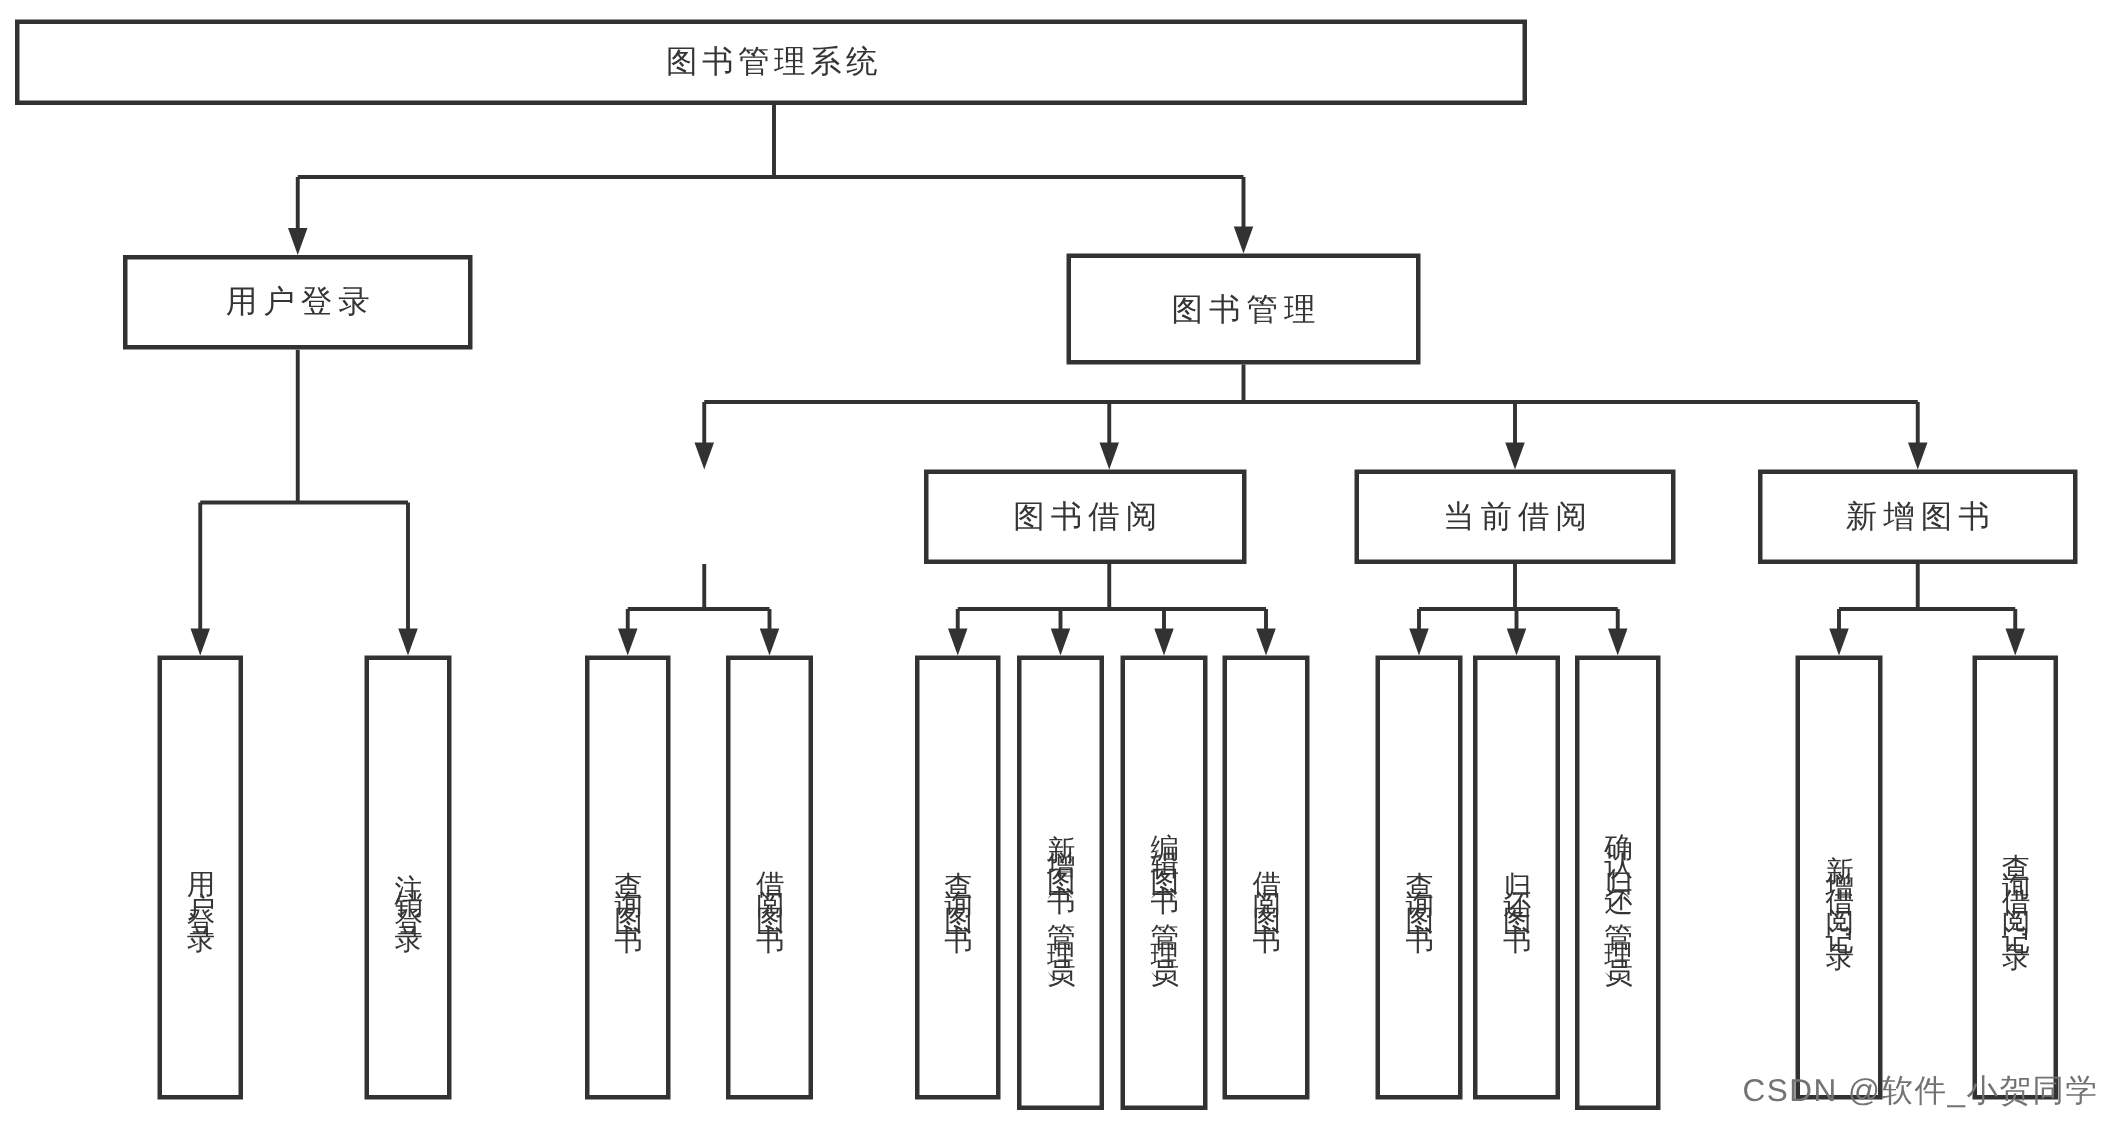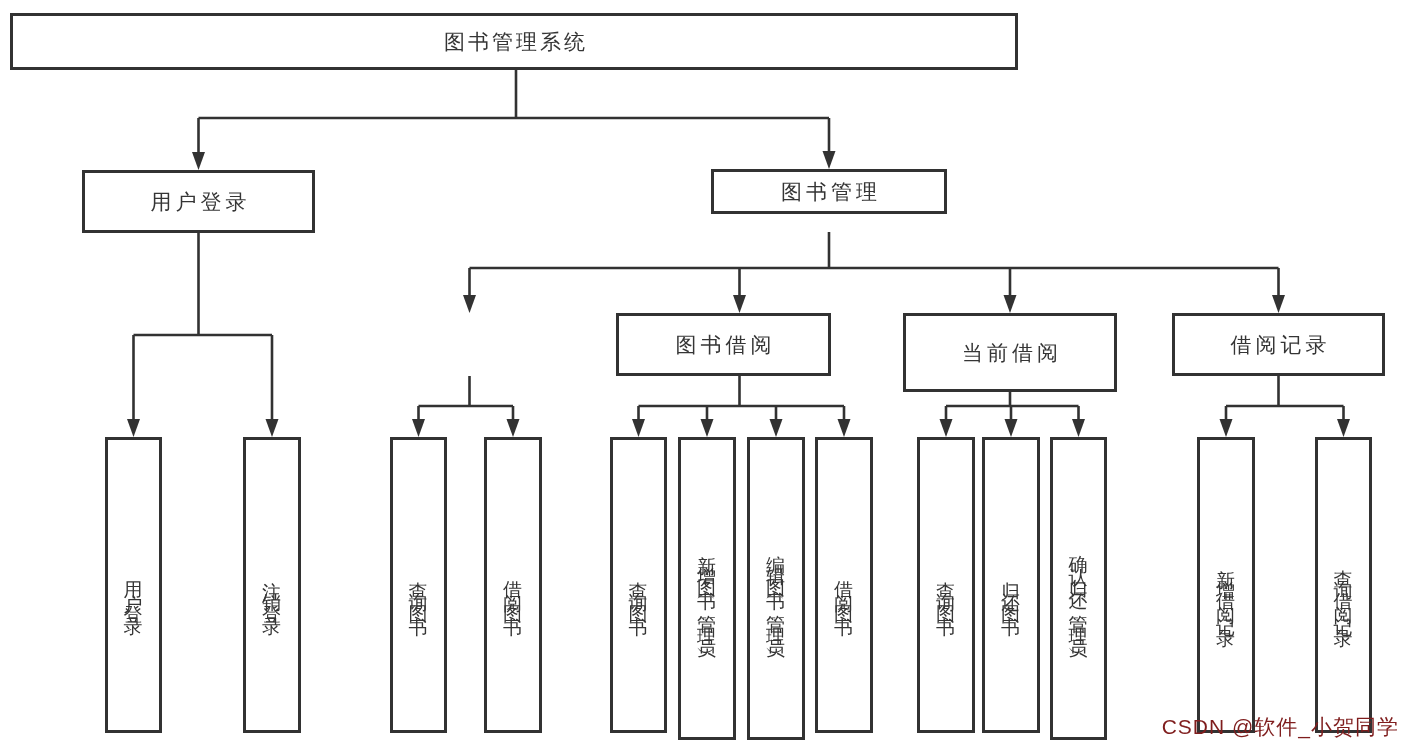--- a/index.html
+++ b/index.html
@@ -46,21 +46,21 @@
     letter-spacing: 12px;
     line-height: 1;
     padding-top: 10px; 
   }
   #watermark {
     position: absolute;
     right: 6px;
     bottom: 6px;
     z-index: 2;
     font-size: 21px;
-    color: #7f1d1d;
+    color: #737373;
     letter-spacing: 1px;
     white-space: nowrap;
   }
 </style>
 </head>
 <body>
 
 <div id="stage">
 
   <svg id="wires" viewBox="0 0 1405 747" xmlns="http://www.w3.org/2000/svg">
@@ -102,25 +102,25 @@
       <use href="#ah" transform="translate(1011,437)"></use>
       <use href="#ah" transform="translate(1078.5,437)"></use>
       <use href="#ah" transform="translate(1226,437)"></use>
       <use href="#ah" transform="translate(1343.5,437)"></use>
     </g>
   </svg>
 
   <div class="node h-node root-node" style="left:10px;top:13px;width:1008px;height:57px">图书管理系统</div>
 
   <div class="node h-node" style="left:82px;top:170px;width:233px;height:63px">用户登录</div>
-  <div class="node h-node" style="left:711px;top:169px;width:236px;height:45px">图书管理</div>
+  <div class="node h-node" style="left:711px;top:169px;width:236px;height:74px">图书管理</div>
 
   <div class="node h-node" style="left:616px;top:313px;width:215px;height:63px">图书借阅</div>
-  <div class="node h-node" style="left:903px;top:313px;width:214px;height:79px">当前借阅</div>
-  <div class="node h-node" style="left:1172px;top:313px;width:213px;height:63px">借阅记录</div>
+  <div class="node h-node" style="left:903px;top:313px;width:214px;height:63px">当前借阅</div>
+  <div class="node h-node" style="left:1172px;top:313px;width:213px;height:63px">新增图书</div>
 
   <div class="node leaf" style="left:105px;top:437px;width:57px;height:296px">用户登录</div>
   <div class="node leaf" style="left:243px;top:437px;width:58px;height:296px">注销登录</div>
 
   <div class="node leaf" style="left:390px;top:437px;width:57px;height:296px">查询图书</div>
   <div class="node leaf" style="left:484px;top:437px;width:58px;height:296px">借阅图书</div>
 
   <div class="node leaf" style="left:610px;top:437px;width:57px;height:296px">查询图书</div>
   <div class="node leaf" style="left:678px;top:437px;width:58px;height:303px">新增图书（管理员）</div>
   <div class="node leaf" style="left:747px;top:437px;width:58px;height:303px">编辑图书（管理员）</div>

